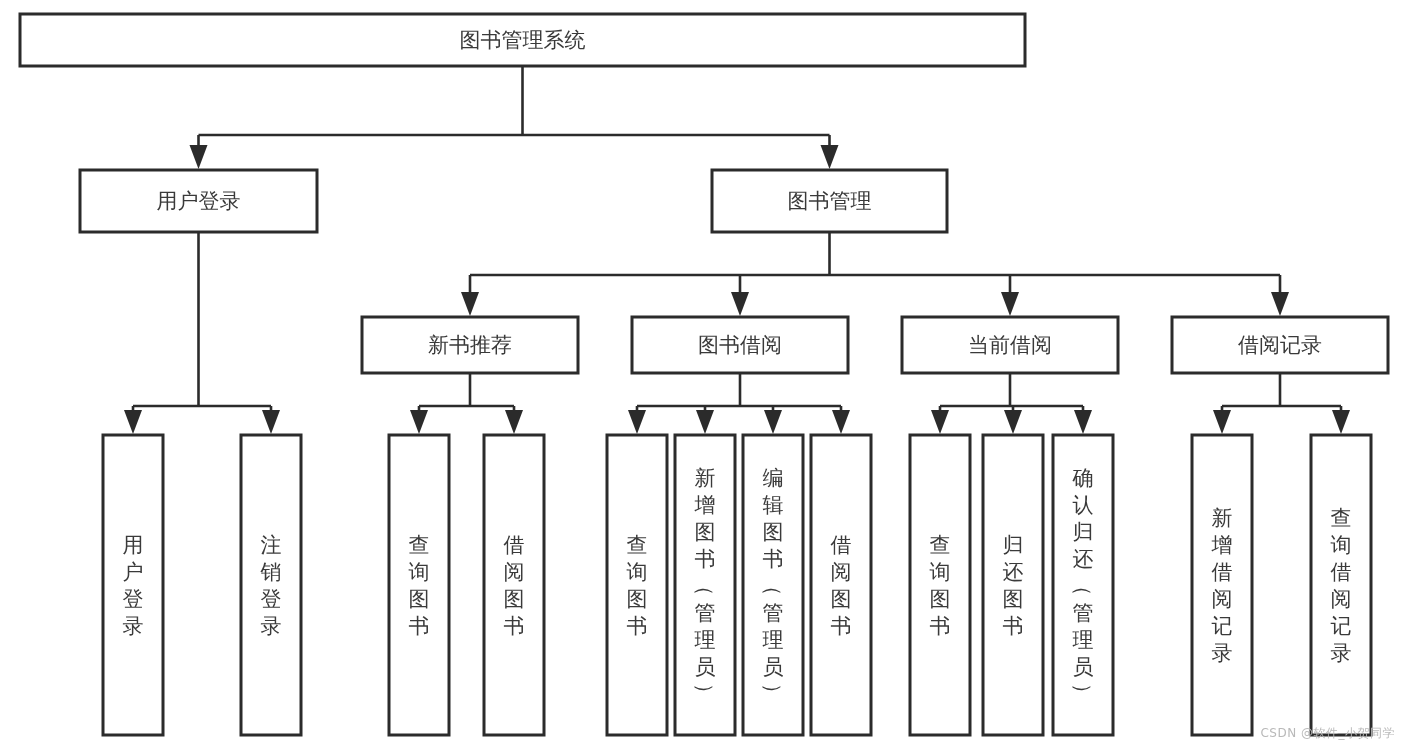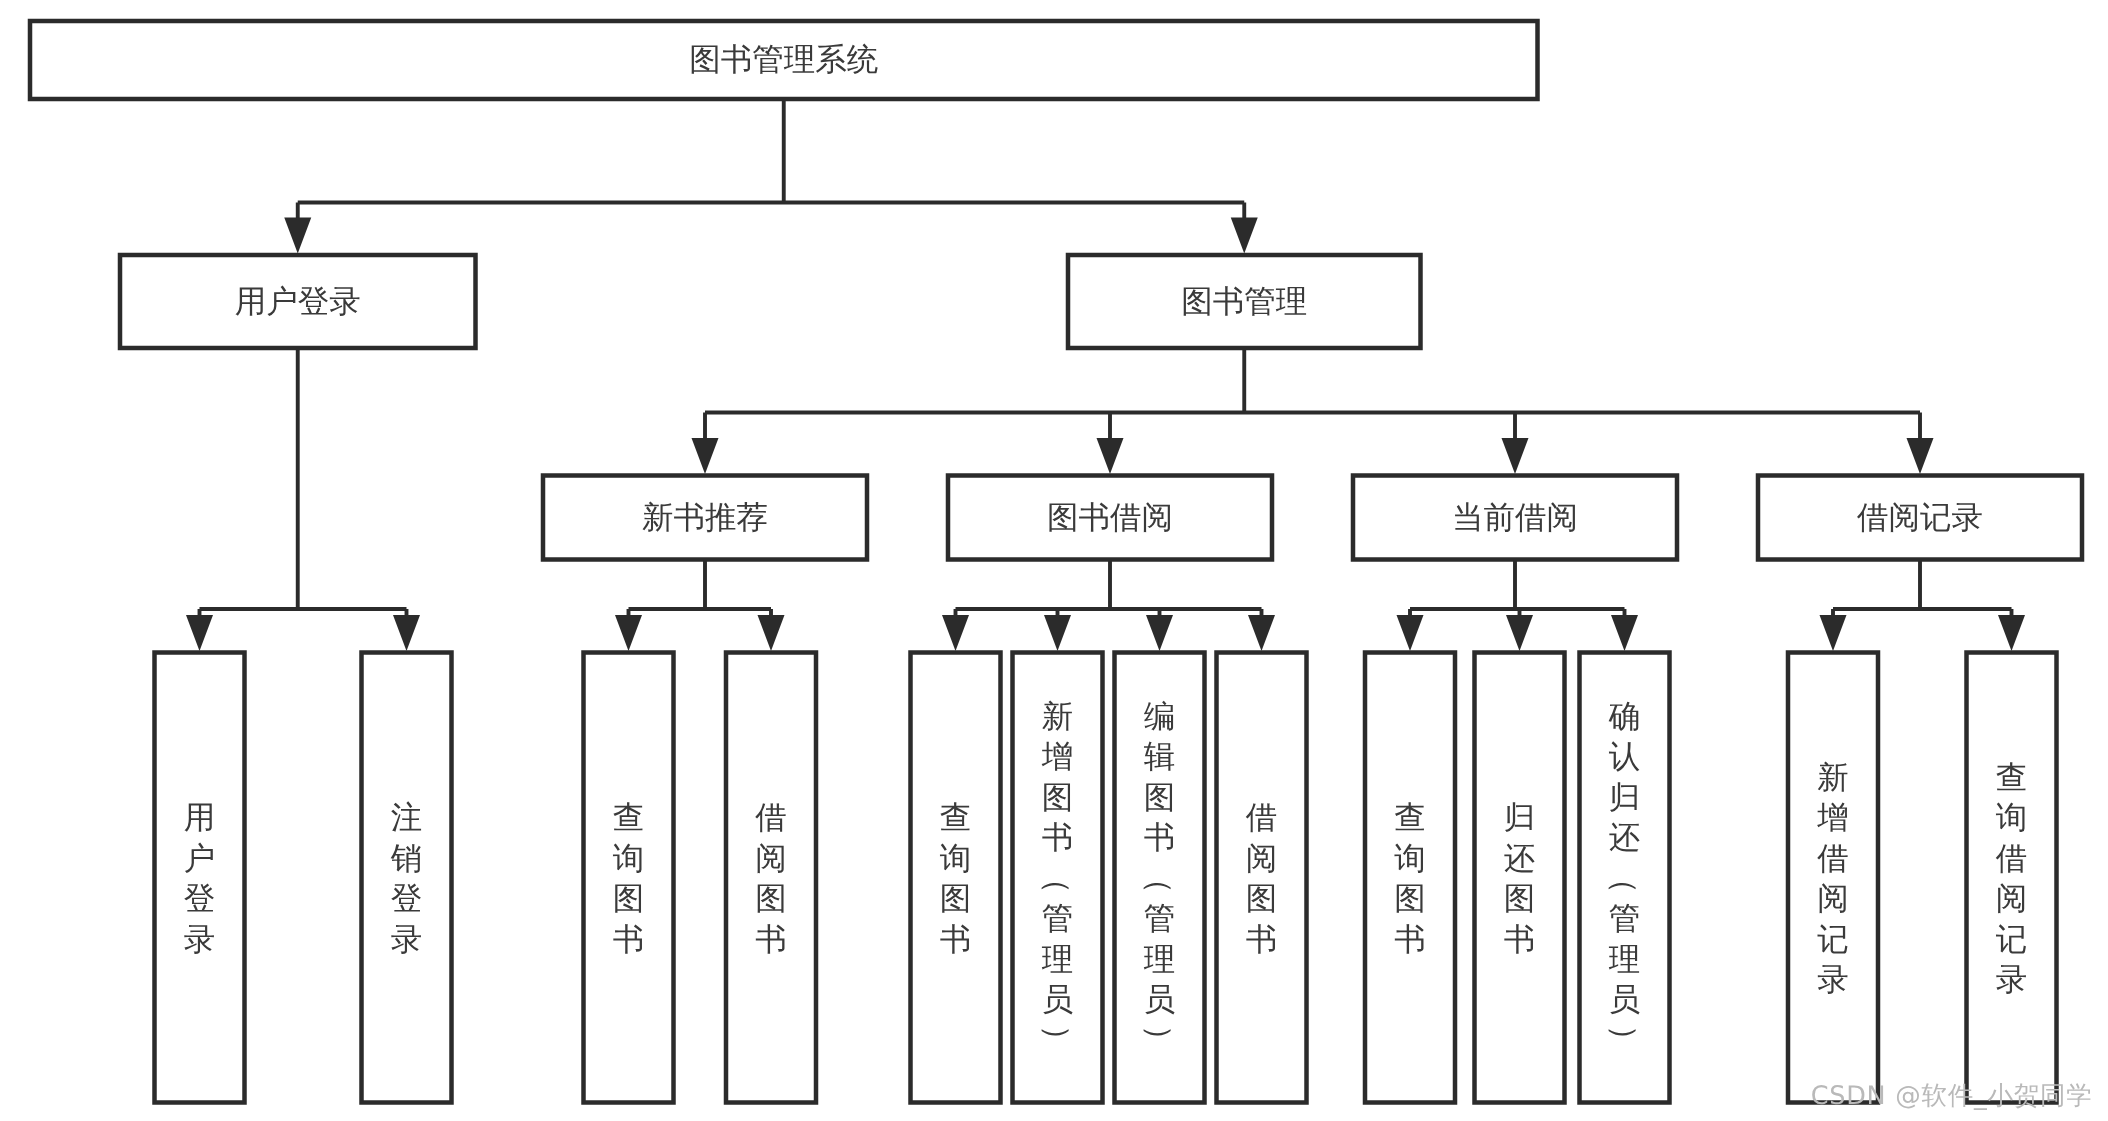--- a/index.html
+++ b/index.html
@@ -53,21 +53,21 @@
     fill: #3a3a3a;
     font-family: "DejaVu Sans", "Liberation Sans", sans-serif;
     font-size: 21px;
     text-anchor: middle;
   }
   .watermark {
     position: absolute;
     right: 10px;
     bottom: 5px;
     color: #b9b9b9;
-    font-size: 17px;
+    font-size: 12px;
     font-family: "DejaVu Sans", "Liberation Sans", sans-serif;
     white-space: nowrap;
     letter-spacing: 0.5px;
     pointer-events: none;
   }
 </style>
 </head>
 <body>
 
 <div id="diagram-root">

